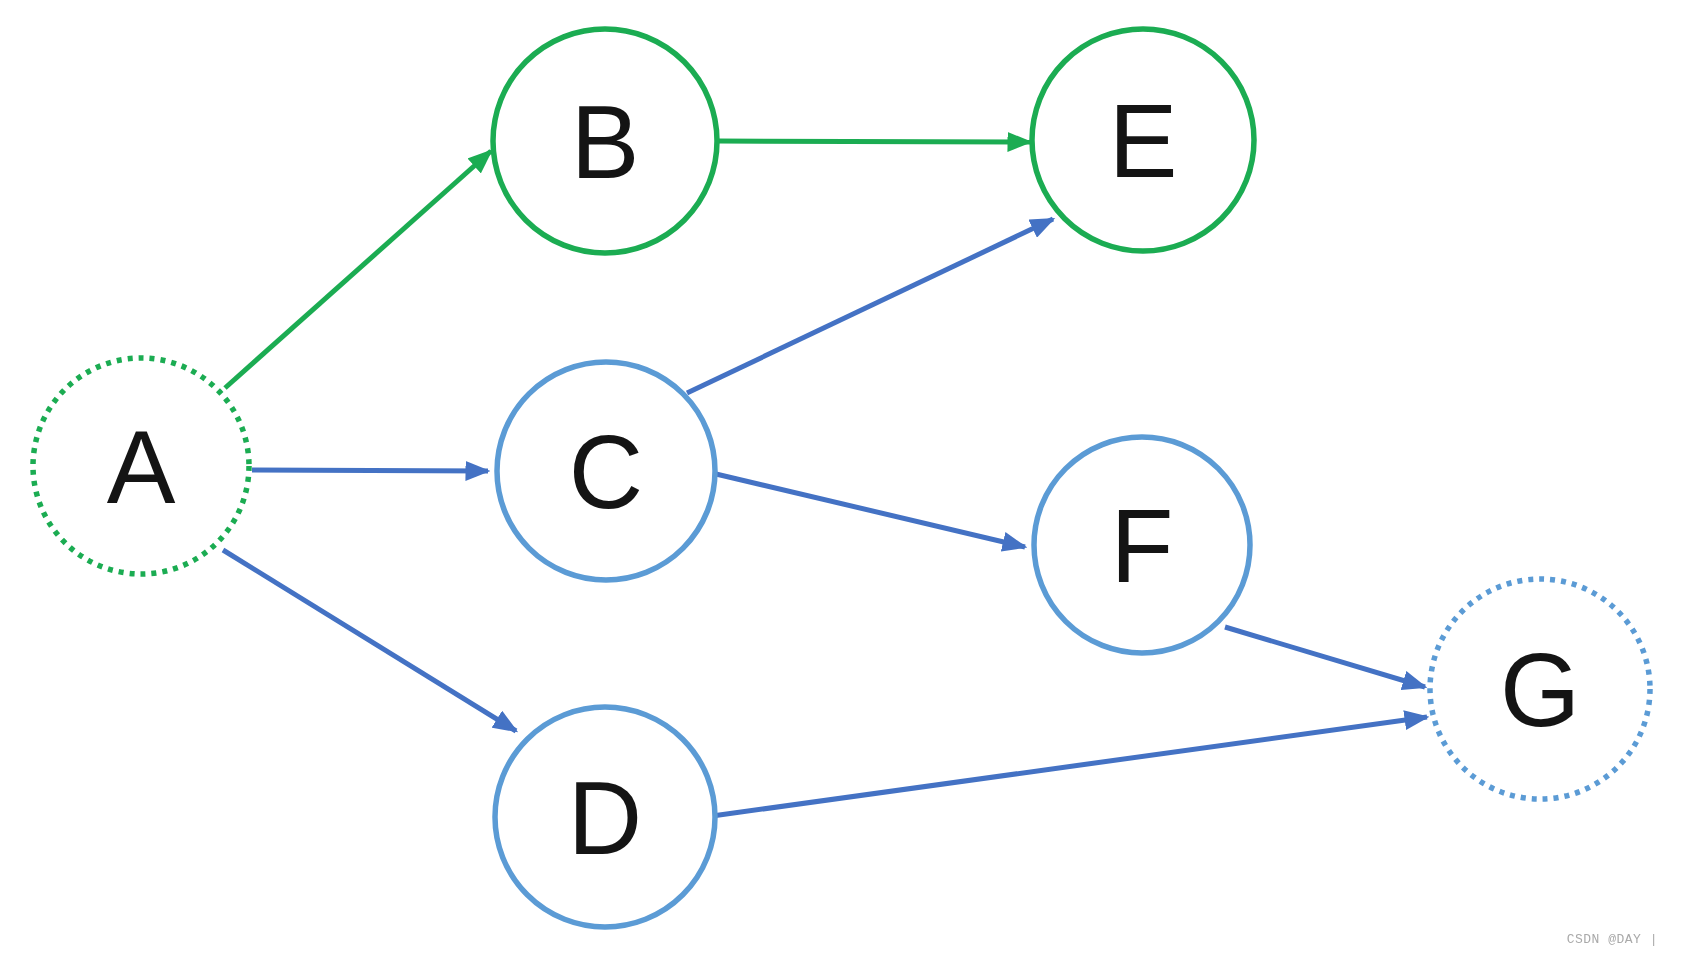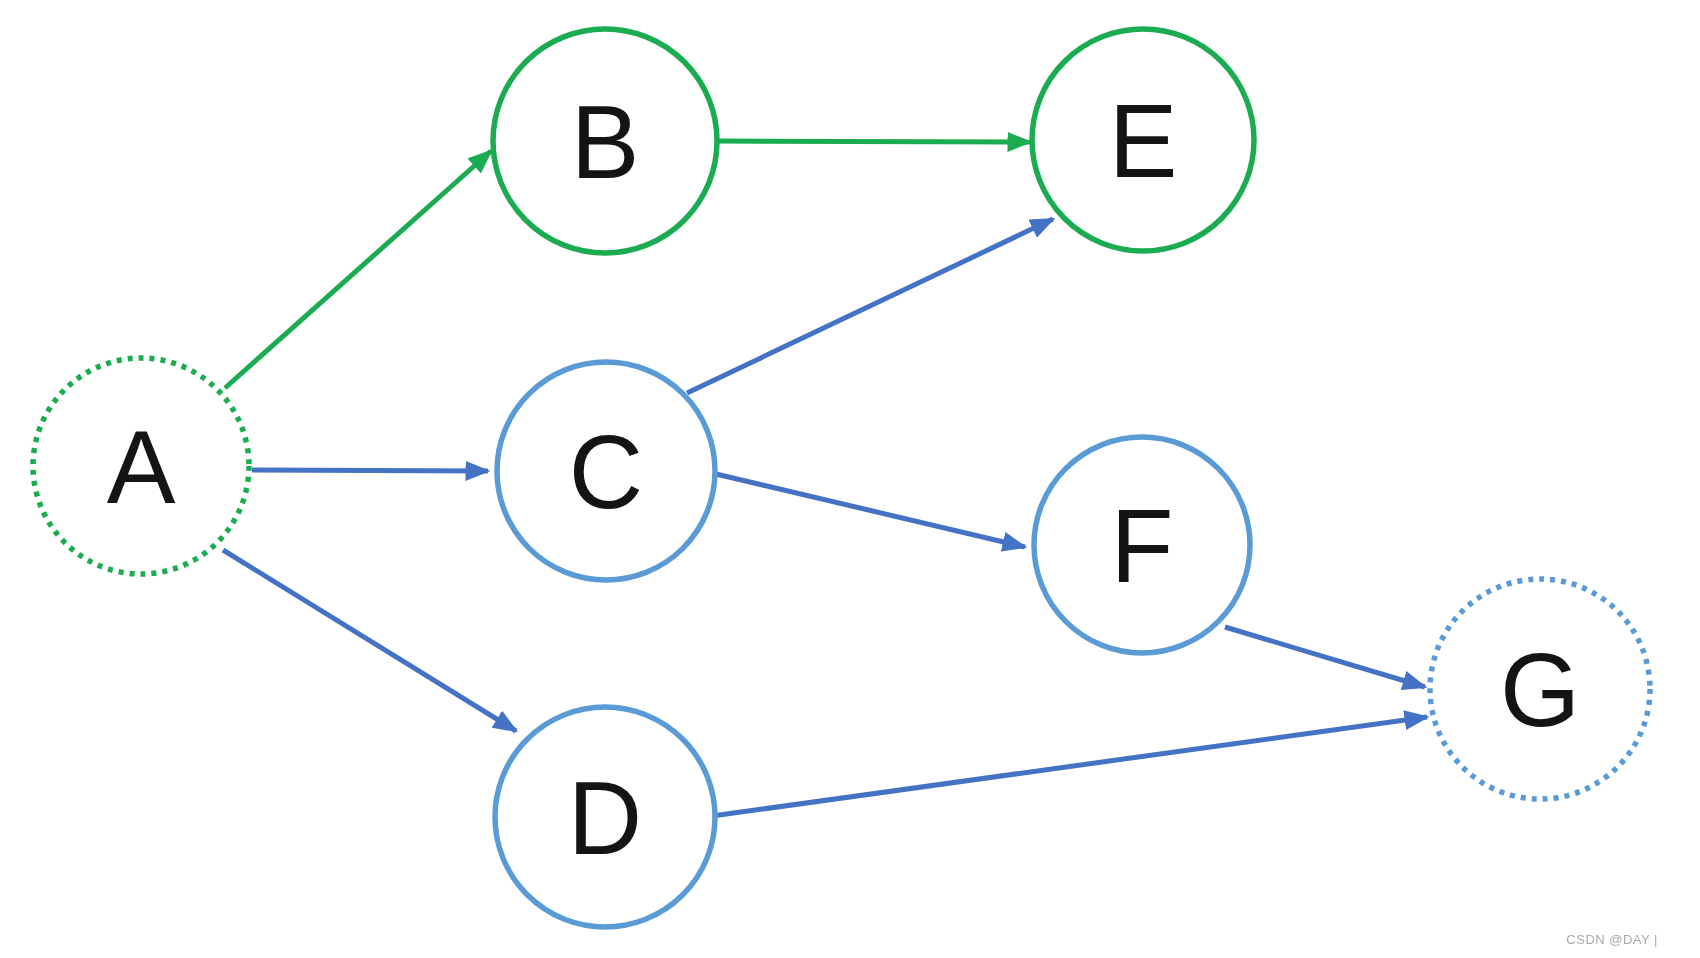--- a/index.html
+++ b/index.html
@@ -27,21 +27,21 @@
     font-family: "Liberation Sans", sans-serif;
     font-weight: 400;
   }
   .watermark {
     position: absolute;
     right: 42px;
     bottom: 11px;
     font-size: 13px;
     letter-spacing: 0.5px;
     color: #a9a9a9;
-    font-family: Liberation Sans, sans-serif;
+    font-family: Liberation Mono, monospace;
     white-space: nowrap;
     user-select: none;
   }
 </style>
 </head>
 <body>
 
 <div class="stage">
   <svg id="graph-svg" viewBox="0 0 1700 958" xmlns="http://www.w3.org/2000/svg">
       <defs>

